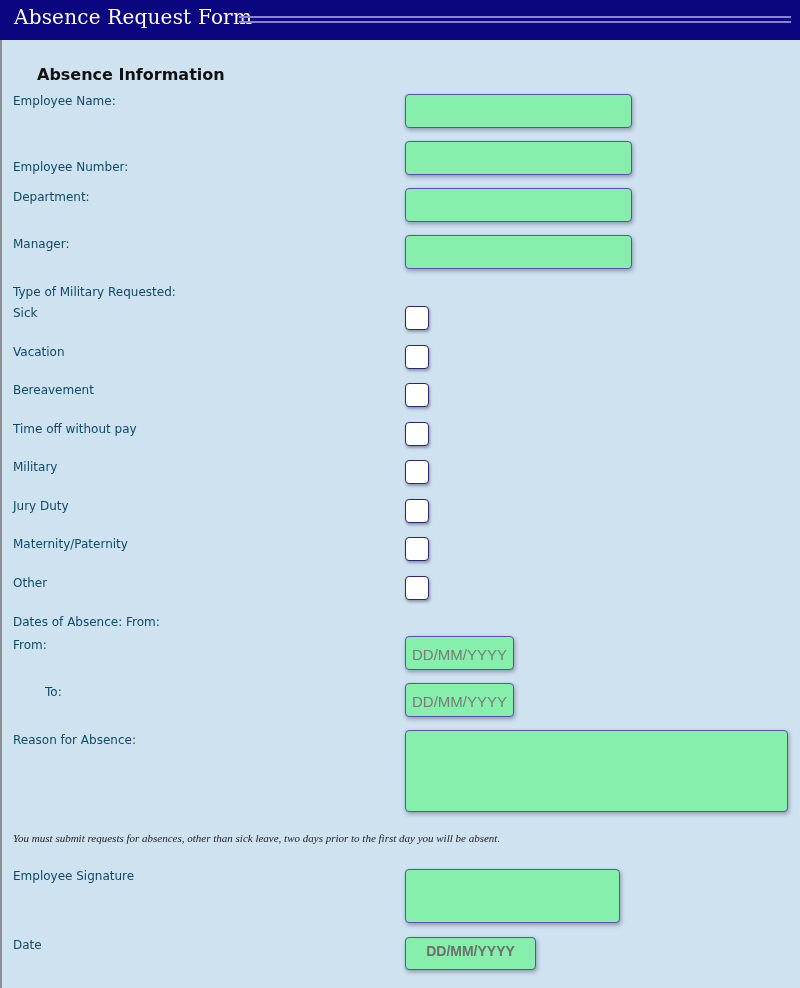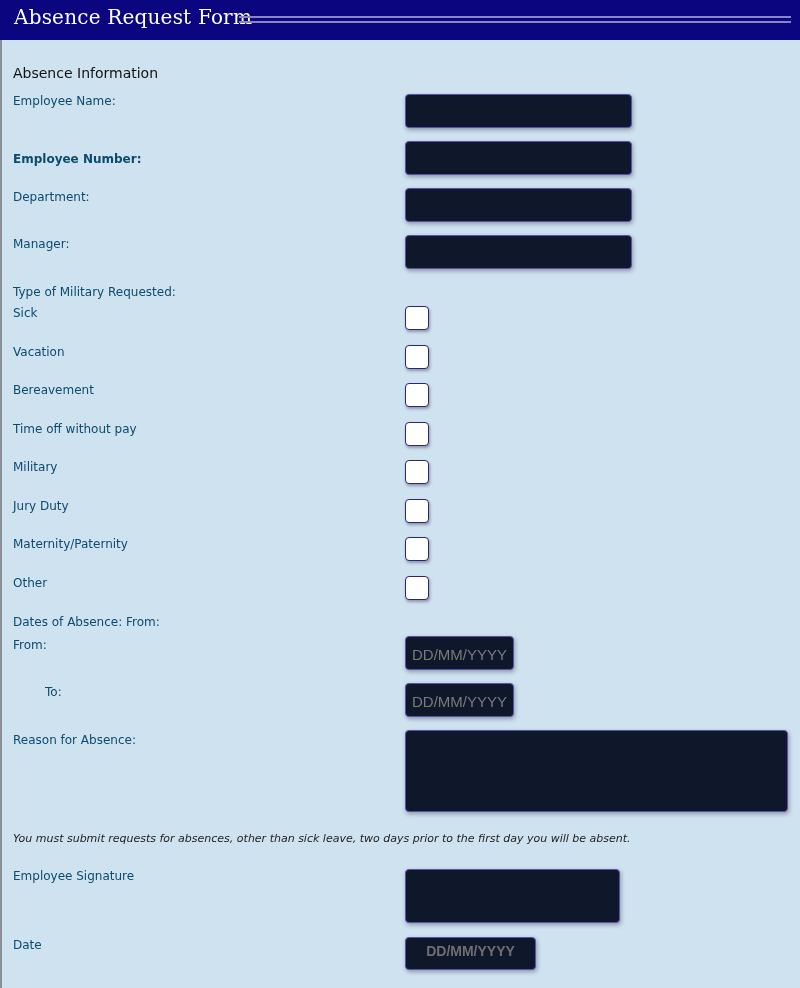--- a/index.html
+++ b/index.html
@@ -30,26 +30,26 @@
     content: ""; position: absolute; left: 0; right: 0; height: 2px;
     background: #8a84c8;
   }
   .header-rule::before { top: 0; }
   .header-rule::after { top: 5px; }
 
   .lbl {
     position: absolute; left: 13px;
     font-size: 12px; color: #0c4a6e; white-space: nowrap;
   }
-  .section-title { font-weight: normal; font-size: 14px; color: #111; }
+  .section-title { font-weight: bold; font-size: 16px; color: #111; margin-left: 24px; }
   .note { font-style: italic; font-size: 11px; color: #222; }
 
   .field {
     position: absolute; box-sizing: border-box;
-    background: #0f172a;
+    background: #86efac;
     border: 1.5px solid #5a52a8;
     border-radius: 4px;
     box-shadow: 1px 2px 4px rgba(60,60,90,0.45);
     margin: 0; padding: 0; outline: none;
     font-family: "Liberation Sans", sans-serif;
   }
   .text-field { left: 405px; width: 227px; height: 34px; }
   .check {
     position: absolute; left: 405px; width: 24px; height: 24px;
     box-sizing: border-box; background: #fff;
@@ -78,21 +78,21 @@
 <div class="header">
   <div class="header-title">Absence Request Form</div>
   <div class="header-rule"></div>
 </div>
 
 <div class="lbl section-title" style="top:65px;">Absence Information</div>
 
 <div class="lbl" style="top:94px;">Employee Name:</div>
 <input class="field text-field" style="top: 94px;" type="text" value="">
 
-<div class="lbl" style="top:152px;font-weight:bold;">Employee Number:</div>
+<div class="lbl" style="top:160px;">Employee Number:</div>
 <input class="field text-field" style="top: 141px;" type="text" value="">
 
 <div class="lbl" style="top:190px;">Department:</div>
 <input class="field text-field" style="top: 188px;" type="text" value="">
 
 <div class="lbl" style="top:237px;">Manager:</div>
 <input class="field text-field" style="top: 235px;" type="text" value="">
 
 <div class="lbl" style="top:285px;">Type of Military Requested:</div>
 
@@ -124,19 +124,19 @@
 
 <div class="lbl" style="top:638px;">From:</div>
 <input class="field date-field" style="top: 636px;" type="text" placeholder="DD/MM/YYYY">
 
 <div class="lbl" style="top:685px;margin-left:32px;">To:</div>
 <input class="field date-field" style="top: 683px;" type="text" placeholder="DD/MM/YYYY">
 
 <div class="lbl" style="top:733px;">Reason for Absence:</div>
 <textarea class="field textarea-field" style=""></textarea>
 
-<div class="lbl note" style="top:832px;">You must submit requests for absences, other than sick leave, two days prior to the first day you will be absent.</div>
+<div class="lbl note" style="top:832px;font-family:Liberation Serif, serif;">You must submit requests for absences, other than sick leave, two days prior to the first day you will be absent.</div>
 
 <div class="lbl" style="top:869px;">Employee Signature</div>
 <input class="field sig-field" type="text" value="" style="">
 
 <div class="lbl" style="top:938px;">Date</div>
 <input class="field date-bold" type="text" placeholder="DD/MM/YYYY" style="">
 
 </body></html>

